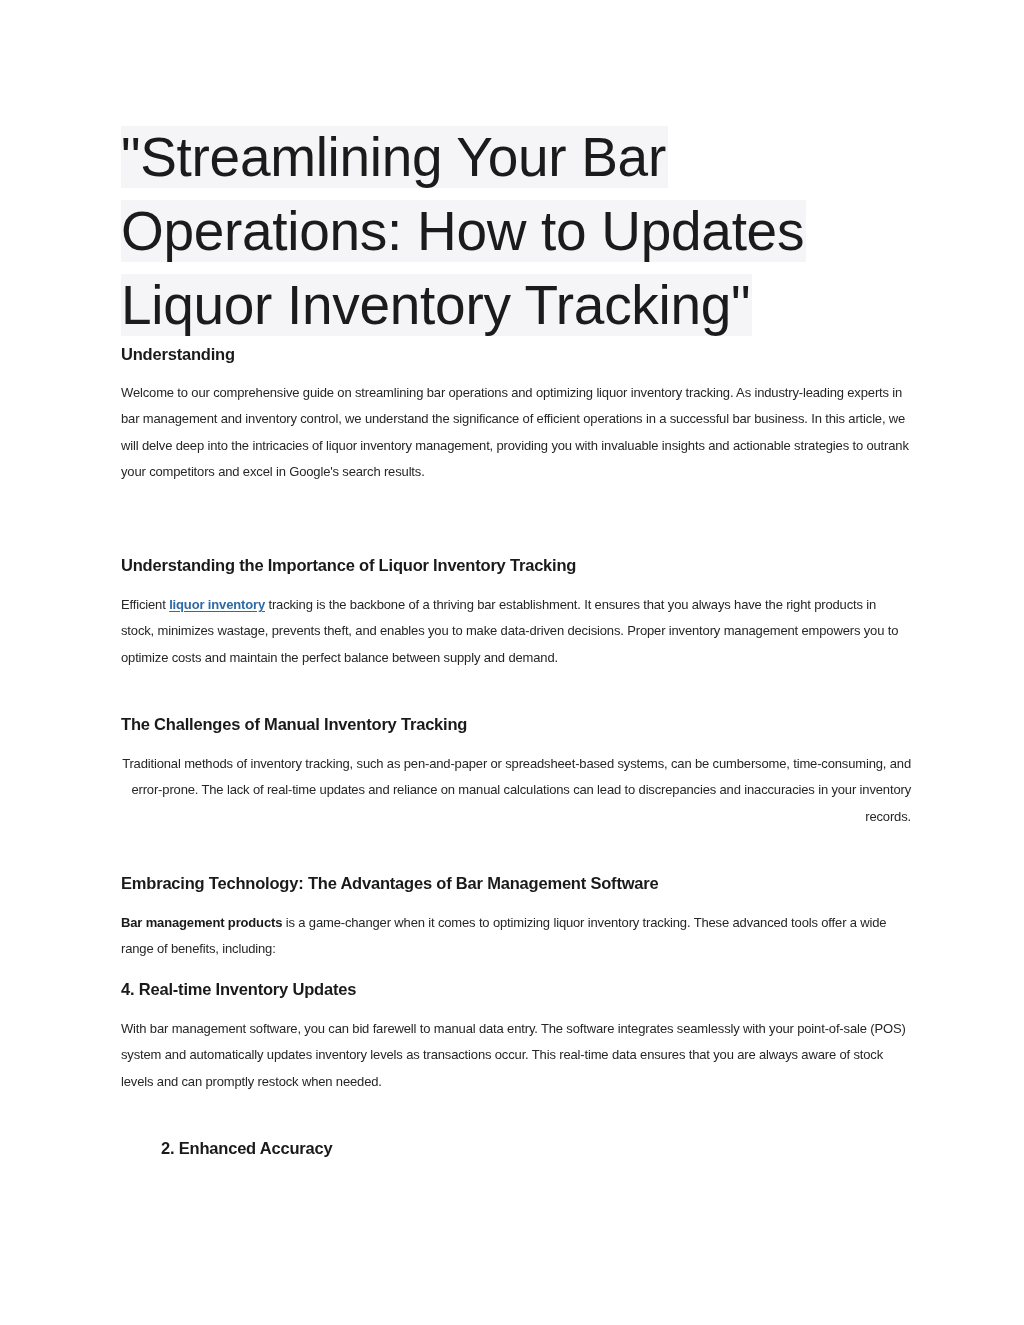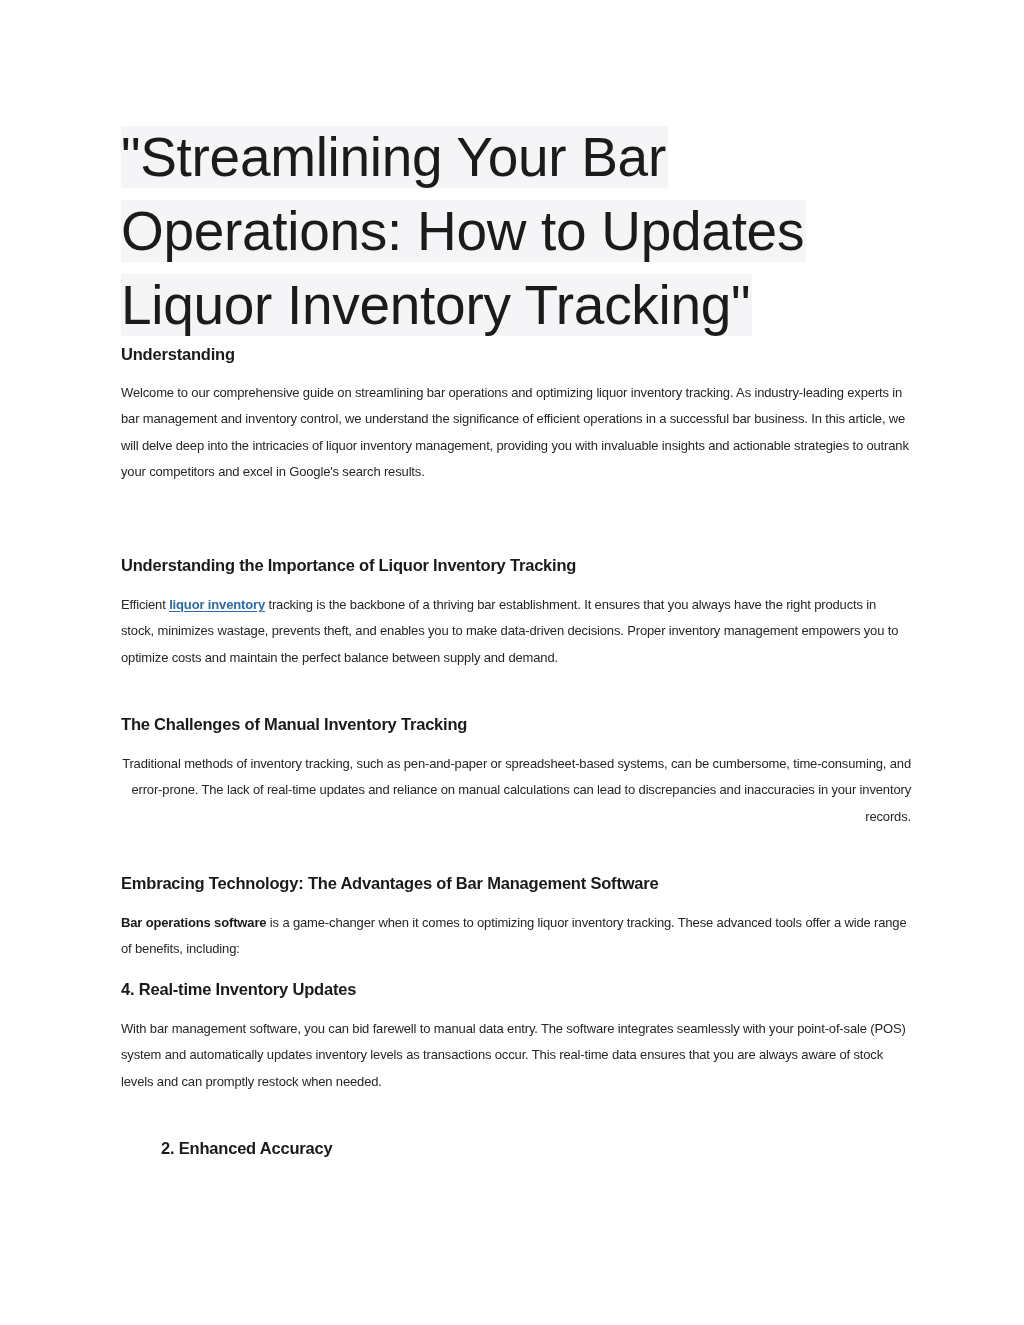--- a/index.html
+++ b/index.html
@@ -85,20 +85,20 @@
   <h2 id="intro-heading" class="section-heading abs">Understanding</h2>
   <p id="intro-para" class="para abs">Welcome to our comprehensive guide on streamlining bar operations and optimizing liquor inventory tracking. As industry-leading experts in bar management and inventory control, we understand the significance of efficient operations in a successful bar business. In this article, we will delve deep into the intricacies of liquor inventory management, providing you with invaluable insights and actionable strategies to outrank your competitors and excel in Google's search results.</p>
 
   <h2 id="h-importance" class="section-heading abs">Understanding the Importance of Liquor Inventory Tracking</h2>
   <p id="p-importance" class="para abs"><span>Efficient </span><a class="link">liquor inventory</a><span> tracking is the backbone of a thriving bar establishment. It ensures that you always have the right products in stock, minimizes wastage, prevents theft, and enables you to make data-driven decisions. Proper inventory management empowers you to optimize costs and maintain the perfect balance between supply and demand.</span></p>
 
   <h2 id="h-challenges" class="section-heading abs">The Challenges of Manual Inventory Tracking</h2>
   <p id="p-challenges" class="para abs">Traditional methods of inventory tracking, such as pen-and-paper or spreadsheet-based systems, can be cumbersome, time-consuming, and error-prone. The lack of real-time updates and reliance on manual calculations can lead to discrepancies and inaccuracies in your inventory records.</p>
 
   <h2 id="h-embracing" class="section-heading abs">Embracing Technology: The Advantages of Bar Management Software</h2>
-  <p id="p-embracing" class="para abs"><strong>Bar operations software</strong><span> is a game-changer when it comes to optimizing liquor inventory tracking. These advanced tools offer a wide range of benefits, including:</span></p>
+  <p id="p-embracing" class="para abs"><strong>Bar management products</strong><span> is a game-changer when it comes to optimizing liquor inventory tracking. These advanced tools offer a wide range of benefits, including:</span></p>
 
   <h2 id="h-realtime" class="section-heading abs">4. Real-time Inventory Updates</h2>
   <p id="p-realtime" class="para abs">With bar management software, you can bid farewell to manual data entry. The software integrates seamlessly with your point-of-sale (POS) system and automatically updates inventory levels as transactions occur. This real-time data ensures that you are always aware of stock levels and can promptly restock when needed.</p>
 
   <h2 id="h-accuracy" class="section-heading abs">2. Enhanced Accuracy</h2>
 
 </div>
 
 </body></html>

